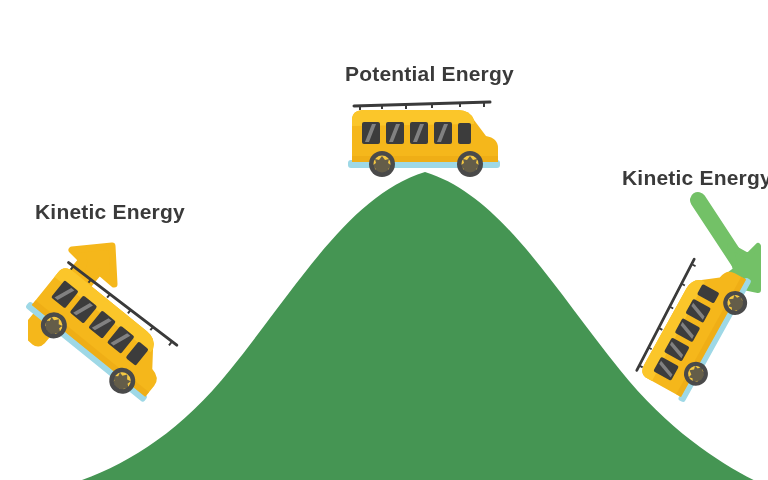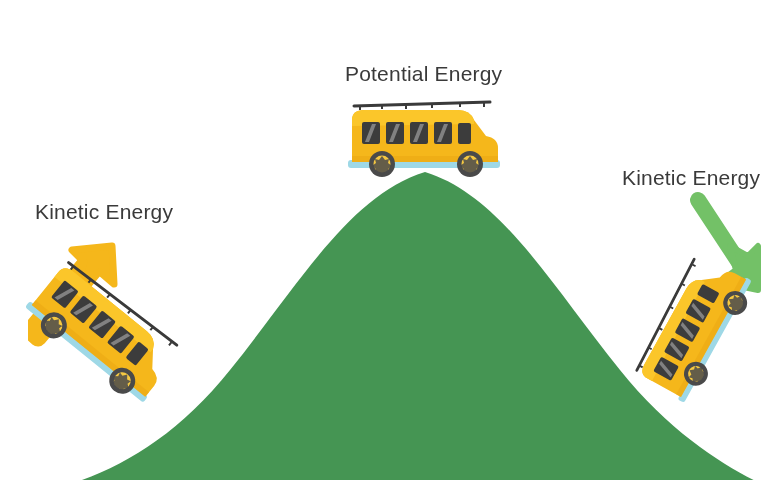--- a/index.html
+++ b/index.html
@@ -10,21 +10,21 @@
     overflow:hidden;
   }
   #stage { position:relative; width:768px; height:480px; background:#ffffff; overflow:hidden; }
 
   .hill { position:absolute; left:0; top:0; width:768px; height:480px; }
 
   .label {
     position:absolute;
     color:#3a3a3a;
     font-size:21px;
-    font-weight:400;
+    font-weight:700;
     letter-spacing:0.2px;
     white-space:nowrap;
     font-family:"Liberation Sans", sans-serif;
   }
   #label-left   { left:35px;  top:200px; }
   #label-top    { left:345px; top:62px;  }
   #label-right  { left:622px; top:166px; }
 
   .arrow { position:absolute; }
   #arrow-left  { left:28px;  top:238px; width:96px;  height:110px; }

